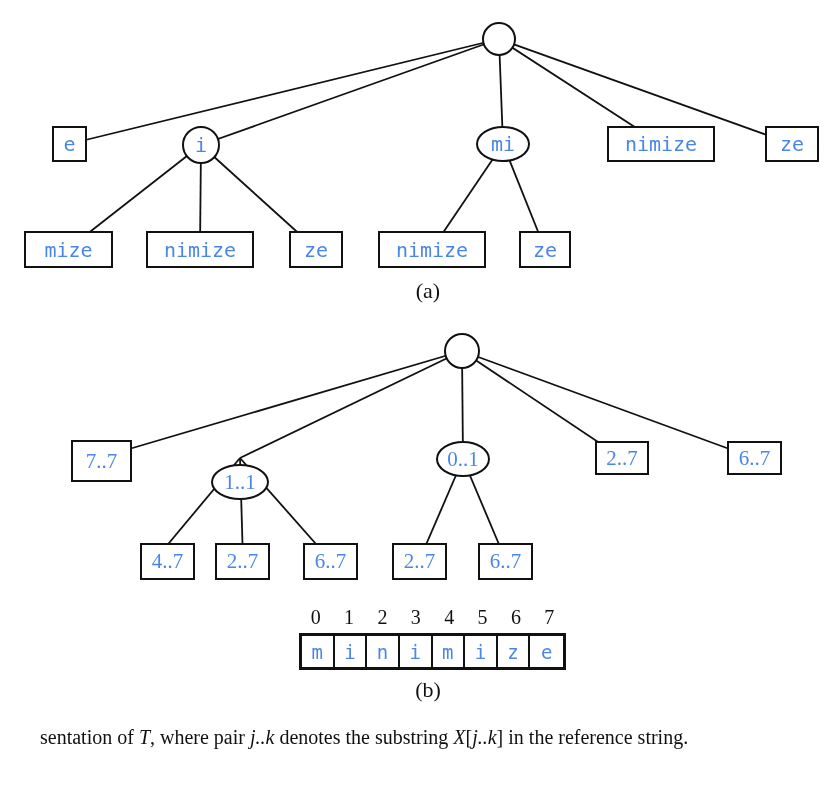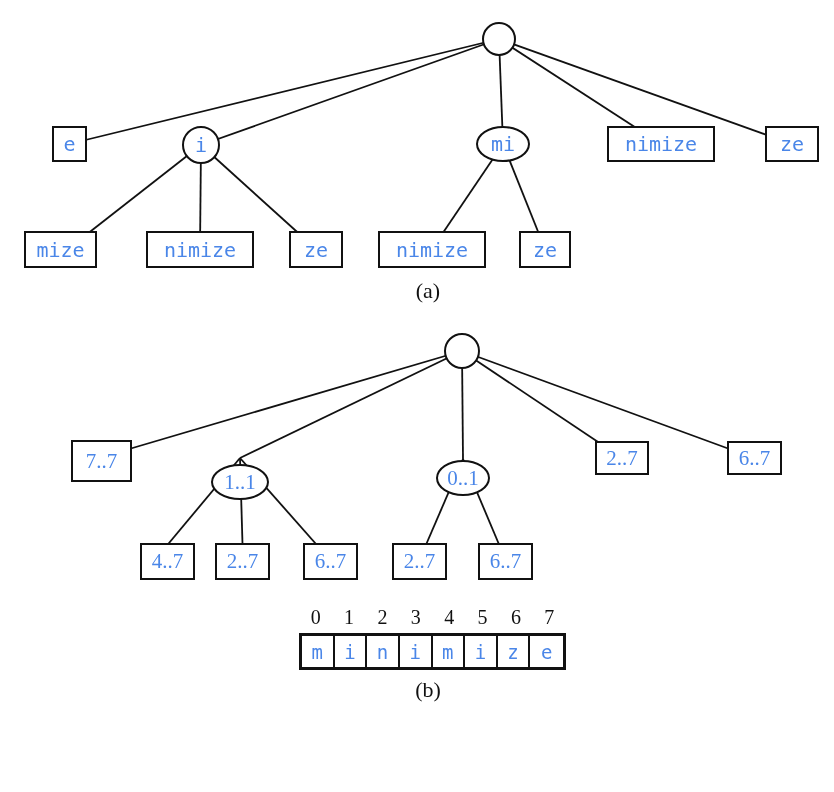--- a/index.html
+++ b/index.html
@@ -133,39 +133,39 @@
   <div class="node mono-node" style="left:52px;top:126px;width:35px;height:36px">e</div>
 
   <div class="node circle mono-node" style="left:182px;top:126px;width:38px;height:38px">i</div>
 
   <div class="node ellipse mono-node" style="left:476px;top:126px;width:54px;height:36px">mi</div>
 
   <div class="node mono-node" style="left:607px;top:126px;width:108px;height:36px">nimize</div>
 
   <div class="node mono-node" style="left:765px;top:126px;width:54px;height:36px">ze</div>
 
-  <div class="node mono-node" style="left:24px;top:231px;width:73px;height:37px">mize</div>
+  <div class="node mono-node" style="left:24px;top:231px;width:89px;height:37px">mize</div>
 
   <div class="node mono-node" style="left:146px;top:231px;width:108px;height:37px">nimize</div>
 
   <div class="node mono-node" style="left:289px;top:231px;width:54px;height:37px">ze</div>
 
   <div class="node mono-node" style="left:378px;top:231px;width:108px;height:37px">nimize</div>
 
   <div class="node mono-node" style="left:519px;top:231px;width:52px;height:37px">ze</div>
 
   <div class="panel-label" style="left:398px;top:278px">(a)</div>
 
   <div class="node circle" style="left:444px;top:333px;width:36px;height:36px"></div>
 
   <div class="node serif-node" style="left:71px;top:440px;width:61px;height:42px">7..7</div>
 
   <div class="node ellipse serif-node" style="left:211px;top:464px;width:58px;height:36px">1..1</div>
 
-  <div class="node ellipse serif-node" style="left:436px;top:460px;width:54px;height:36px">0..1</div>
+  <div class="node ellipse serif-node" style="left:436px;top:441px;width:54px;height:36px">0..1</div>
 
   <div class="node serif-node" style="left:595px;top:441px;width:54px;height:34px">2..7</div>
 
   <div class="node serif-node" style="left:727px;top:441px;width:55px;height:34px">6..7</div>
 
   <div class="node serif-node" style="left:140px;top:543px;width:55px;height:37px">4..7</div>
 
   <div class="node serif-node" style="left:215px;top:543px;width:55px;height:37px">2..7</div>
 
   <div class="node serif-node" style="left:303px;top:543px;width:55px;height:37px">6..7</div>
@@ -192,15 +192,16 @@
     <div class="char-cell">i</div>
     <div class="char-cell">m</div>
     <div class="char-cell">i</div>
     <div class="char-cell">z</div>
     <div class="char-cell">e</div>
   </div>
 
   <div class="panel-label" style="left:398px;top:677px">(b)</div>
 
   <div class="caption">
+    <div class="cap-line"><span>sentation of </span><span class="it">T</span><span>, where pair </span><span class="it">j..k</span><span> denotes the substring </span><span class="it">X</span><span>[</span><span class="it">j..k</span><span>]</span><span> in the reference string.</span></div>
   </div>
 
 </div>
 
 </body></html>

